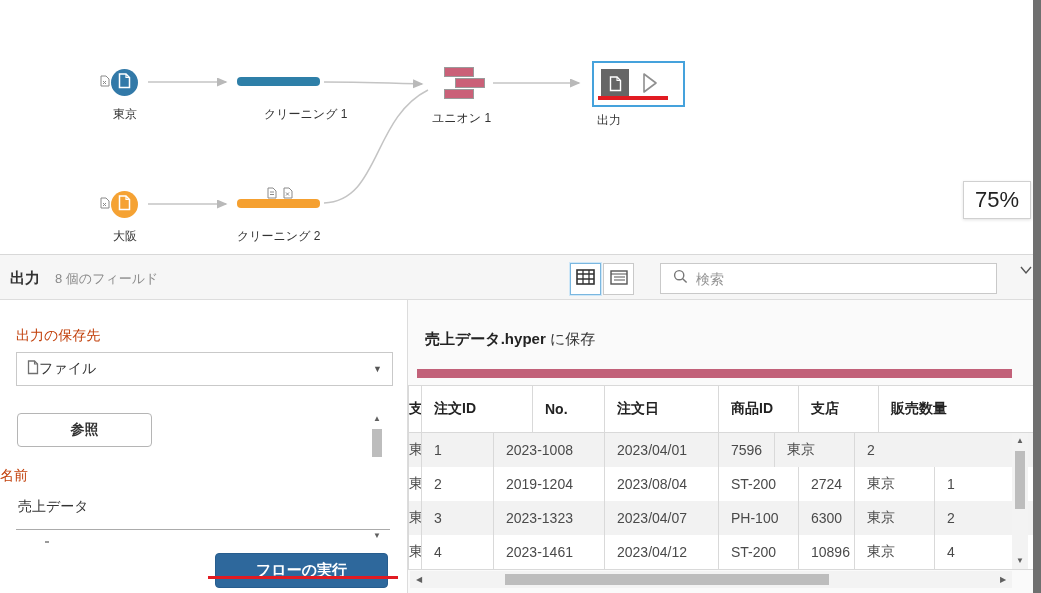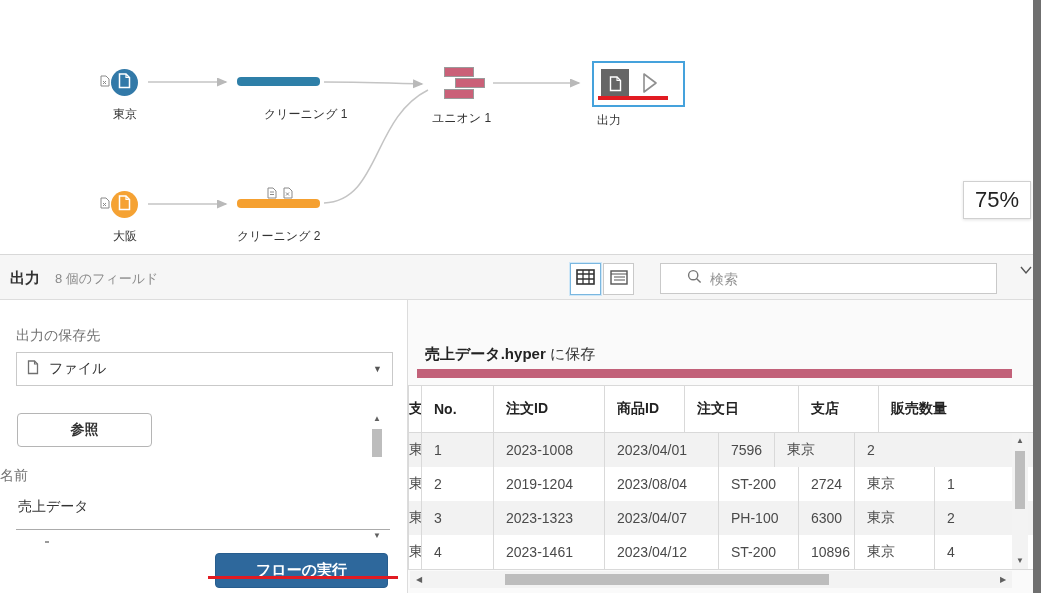--- a/index.html
+++ b/index.html
@@ -19,28 +19,28 @@
   .zoom-badge { background:#fff; border:1px solid #d0d0d0; box-shadow:0 1px 3px rgba(0,0,0,.12);
     display:flex; align-items:center; justify-content:center; font-size:22px; color:#222; }
 
   
   .band { background:#f6f6f6; border-top:1px solid #d8d8d8; border-bottom:1px solid #ddd; }
   .band-title { font-size:15px; font-weight:bold; color:#333; }
   .band-sub { font-size:13px; color:#8a8a8a; }
   .toggle-btn { background:#fff; display:flex; align-items:center; justify-content:center; }
   .toggle-btn.sel { border:1px solid #7ab7e0; box-shadow:0 0 0 1px #cfe7f7; }
   .toggle-btn.unsel { border:1px solid #c9c9c9; }
-  .search-box { background:#fff; border:1px solid #c9c9c9; display:flex; align-items:center; padding:0 26px; gap:8px; }
+  .search-box { background:#fff; border:1px solid #c9c9c9; display:flex; align-items:center; padding:0 12px; gap:8px; }
   .search-box input { border:none; outline:none; flex:1; font-size:14px; color:#444; background:transparent;
     font-family:"Liberation Sans","DejaVu Sans",sans-serif; }
   .search-box input::placeholder { color:#949494; }
 
   
-  .lbl { font-size:14px; color:#737373;font-family:Liberation Serif, serif; }
-  .dropdown { background:#fff; border:1px solid #c9c9c9; display:flex; align-items:center; padding:0 10px; gap:10px; font-size:14px; color:#333; }
+  .lbl { font-size:14px; color:#c2410c;font-family:Liberation Serif, serif; }
+  .dropdown { background:#fff; border:1px solid #c9c9c9; display:flex; align-items:center; padding:0 10px; font-size:14px; color:#333; }
   .dd-caret { margin-left:auto; font-size:9px; color:#555; }
   .browse-btn { background:#fff; border:1px solid #b5b5b5; border-radius:4px; font-size:14px; font-weight:bold; color:#333;
     display:flex; align-items:center; justify-content:center; }
   .name-value { font-size:14px; color:#333; }
   .input-underline { border-bottom:1px solid #ababab; }
   .run-btn { background:#2E689C; border:1px solid #275d8e; border-radius:4px; color:#fff; font-weight:bold; font-size:15px;
     display:flex; align-items:center; justify-content:center; }
   .red-line { background:#E11B22; }
 
   
@@ -233,33 +233,33 @@
     </div>
     <div class="abs" style="left:45px;top:241px;width:4px;height:2px;background:#9a9a9a;"></div>
 
     <div class="abs run-btn" style="left:215px;top:253px;width:173px;height:35px;text-decoration:underline;">フローの実行</div>
     <div class="abs red-line" style="left:208px;top:276px;width:190px;height:3px;"></div>
   </div>
 
   <div class="abs divider-v" style="left:407px;top:300px;width:1px;height:293px;"></div>
 
   <div class="abs rpanel" style="left:408px;top:300px;width:625px;height:293px;">
-    <div class="abs save-title" style="left:17px;top:45px;">
+    <div class="abs save-title" style="left:17px;top:30px;">
       <b>売上データ.hyper</b><span> に保存</span>
     </div>
 
     <div class="abs accent-bar" style="left:9px;top:69px;width:595px;height:9px;"></div>
 
     <div class="abs tbl" style="left:0;top:85px;width:625px;">
       <div class="tr head">
         <div class="th clipcol">支店</div>
+        <div class="th c-oid">注文ID</div>
         <div class="th c-no">No.</div>
-        <div class="th c-oid">注文ID</div>
+        <div class="th c-od">注文日</div>
         <div class="th c-pid">商品ID</div>
-        <div class="th c-od">注文日</div>
         <div class="th c-branch">支店</div>
         <div class="th c-qty">販売数量</div>
       </div>
 
       <div class="tr body odd">
         <div class="td clipcol">東京</div>
         <div class="td c-no">1</div>
         <div class="td c-oid">2023-1008</div>
         <div class="td c-od">2023/04/01</div>
         <div class="td c-sales">7596</div>

